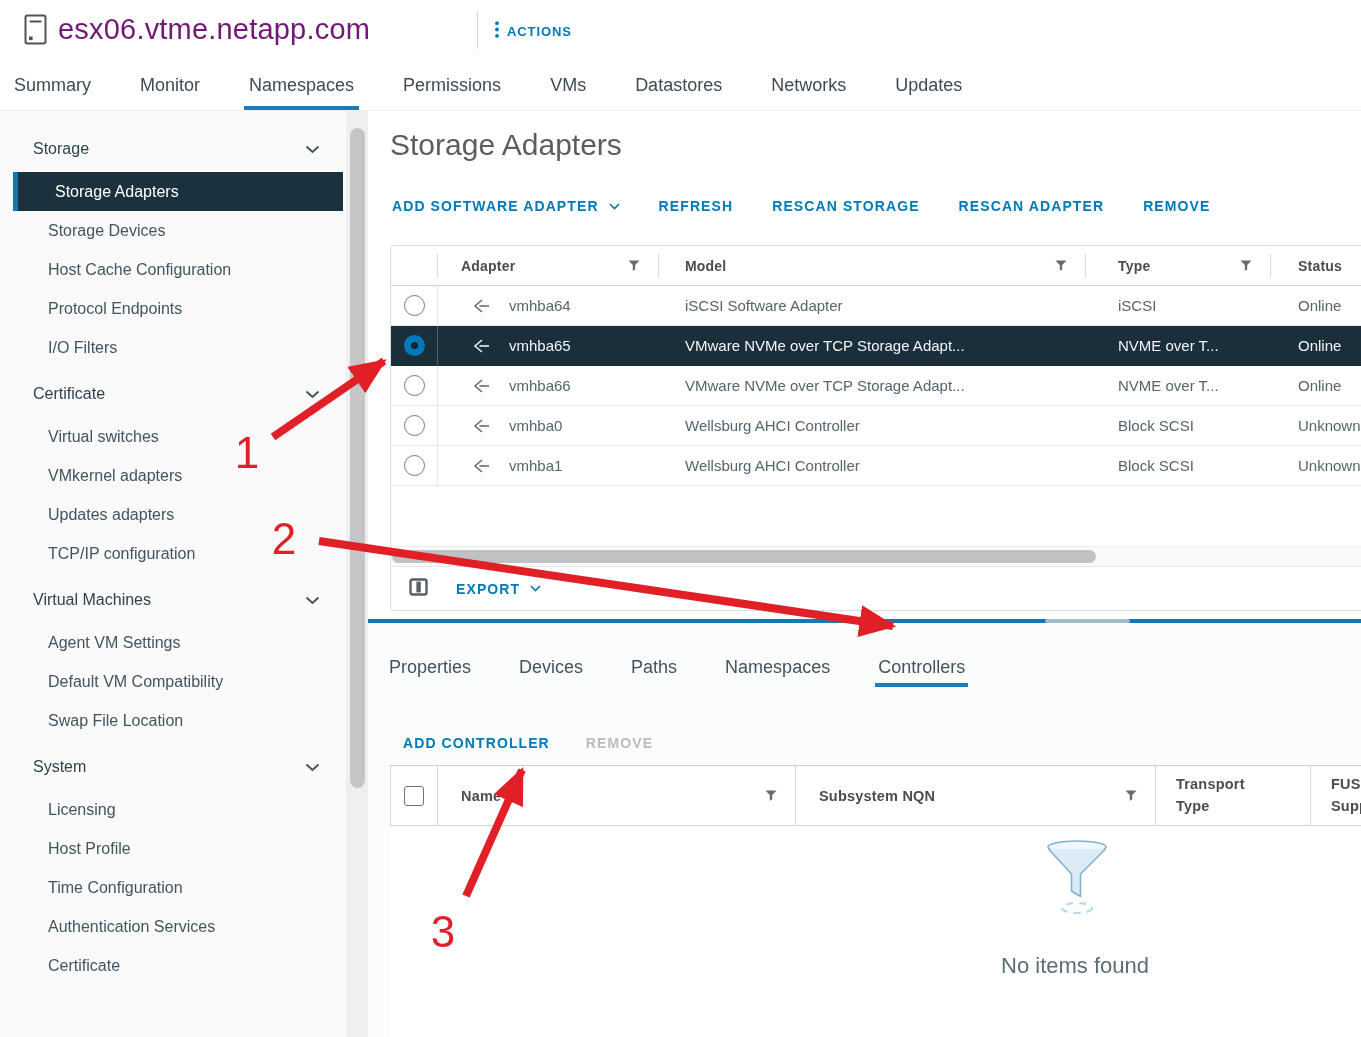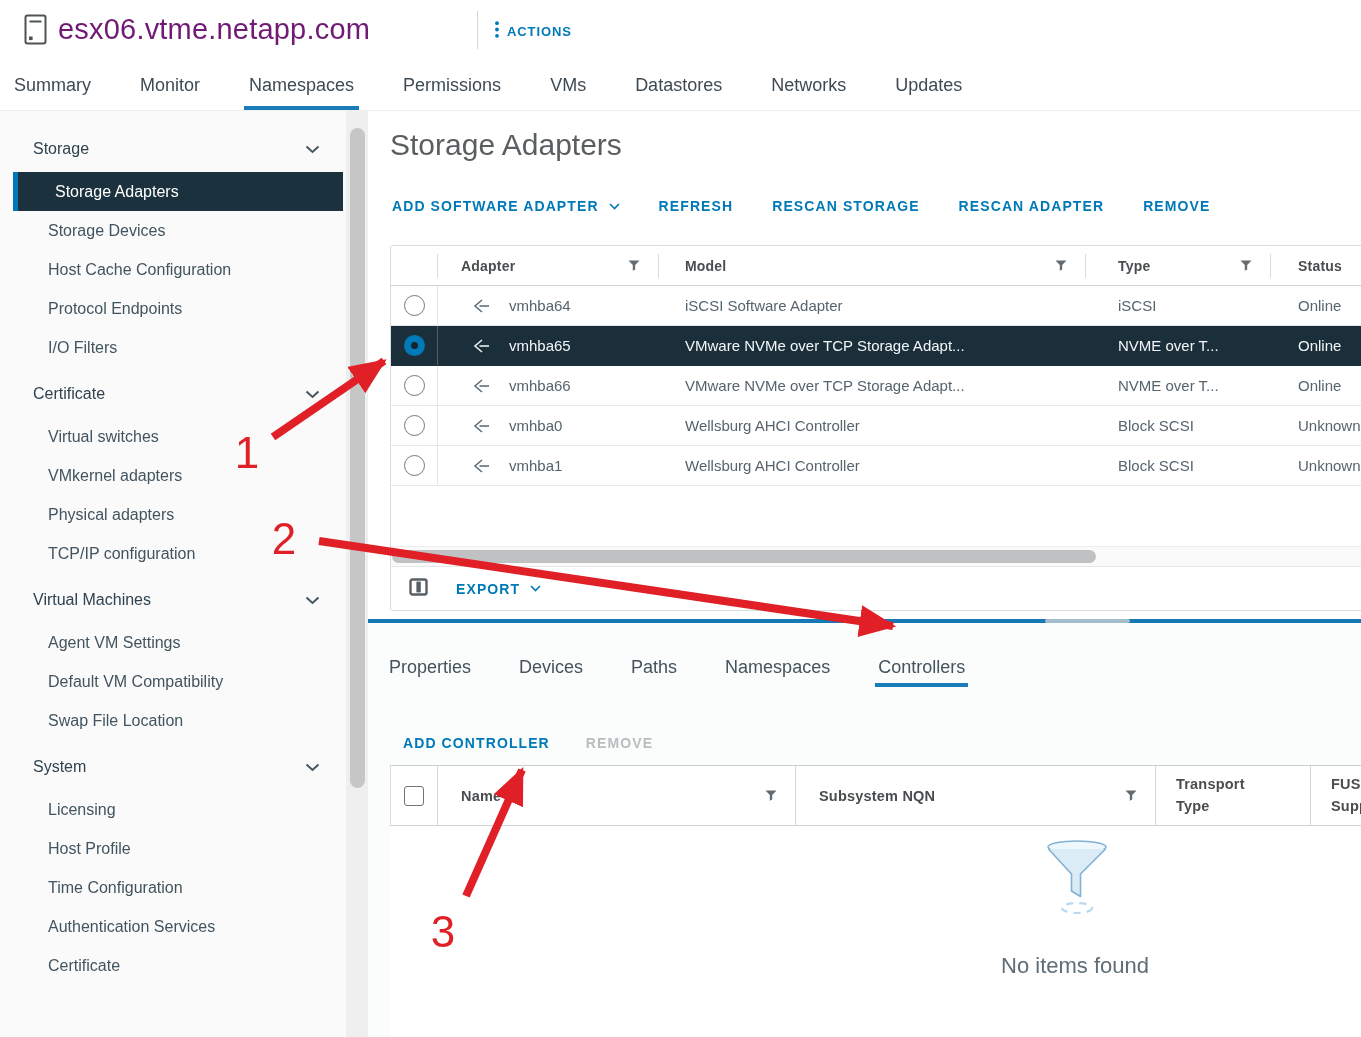--- a/index.html
+++ b/index.html
@@ -145,21 +145,21 @@
       <div class="nav-item">I/O Filters</div>
 
       <div class="nav-header">
         <span>Certificate</span>
         <span><svg width="15" height="9" viewBox="0 0 15 9" fill="none" stroke="#46565f" stroke-width="2">
               <path d="M1.5 1.5 L7.5 7 L13.5 1.5"></path>
             </svg></span>
       </div>
       <div class="nav-item">Virtual switches</div>
       <div class="nav-item">VMkernel adapters</div>
-      <div class="nav-item">Physical adapters</div>
+      <div class="nav-item">Updates adapters</div>
       <div class="nav-item">TCP/IP configuration</div>
 
       <div class="nav-header">
         <span>Virtual Machines</span>
         <span><svg width="15" height="9" viewBox="0 0 15 9" fill="none" stroke="#46565f" stroke-width="2">
               <path d="M1.5 1.5 L7.5 7 L13.5 1.5"></path>
             </svg></span>
       </div>
       <div class="nav-item">Agent VM Settings</div>
       <div class="nav-item">Default VM Compatibility</div>

